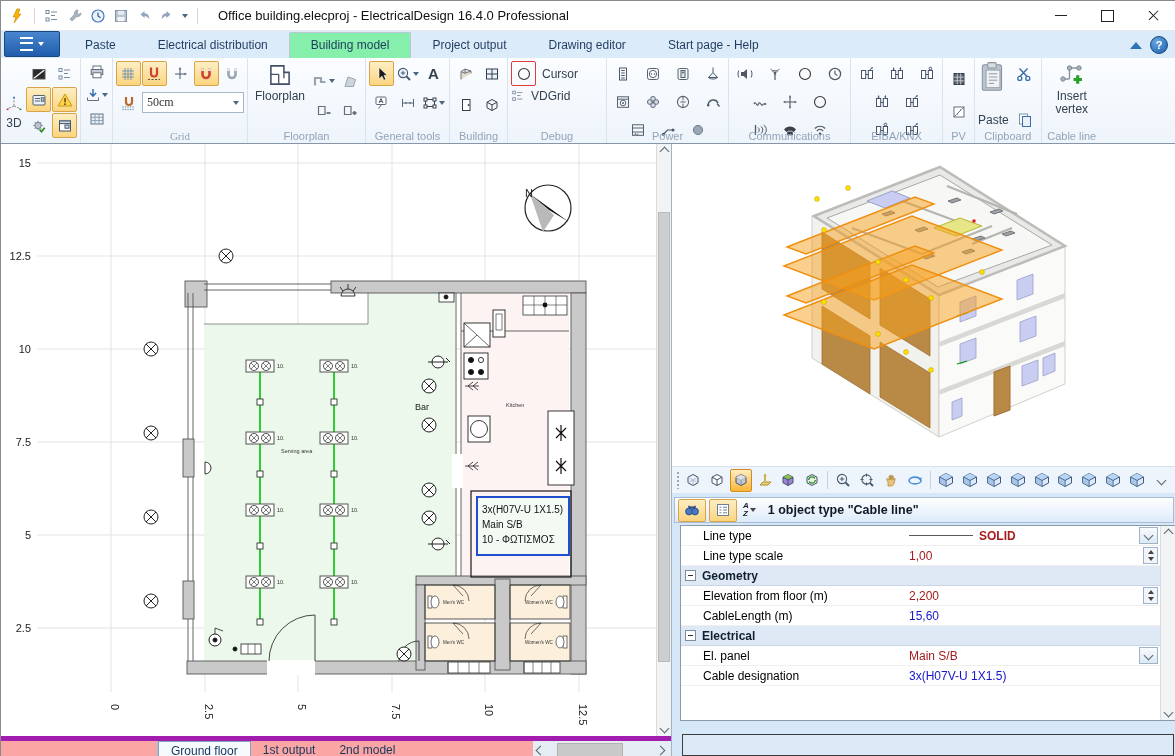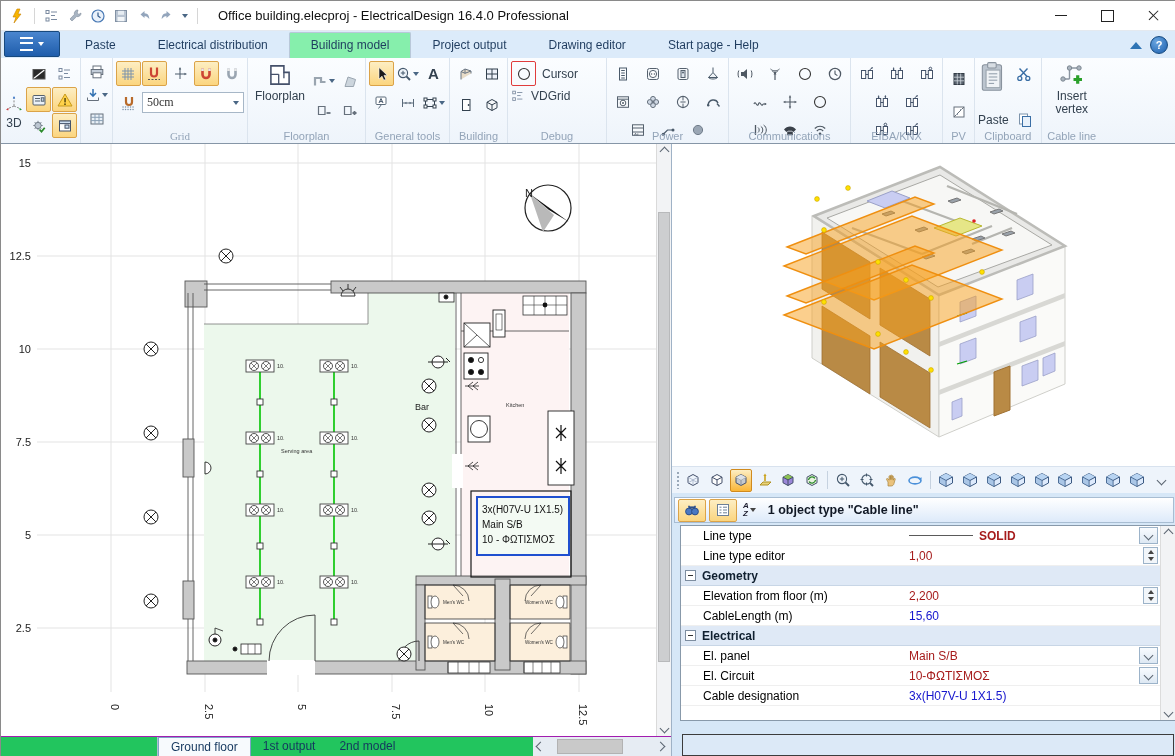--- a/index.html
+++ b/index.html
@@ -65,22 +65,22 @@
   #canvas-wrap{position:absolute;left:0;top:143px;width:670px;height:592px;background:#fff;}
   #plan{position:absolute;left:0;top:0;}
   #plan-vscroll{position:absolute;right:0;top:0;width:15px;height:592px;background:#f2f3f5;border-left:1px solid #dadada;box-sizing:border-box;}
   .vthumb{position:absolute;left:1px;width:12px;background:#cdced0;border:1px solid #b8b9bb;box-sizing:border-box;}
   .chev{display:inline-block;width:6px;height:6px;border:solid #5a6470;border-width:0 1.6px 1.6px 0;}
   .chev.up{transform:rotate(-135deg);} .chev.down{transform:rotate(45deg);}
   .chev.left{transform:rotate(135deg);} .chev.right{transform:rotate(-45deg);}
   .scroll-arrow{position:absolute;left:0;width:15px;height:15px;display:flex;align-items:center;justify-content:center;}
 
   
-  #floorbar{position:absolute;left:0;top:735px;width:670px;height:21px;background:#22c55e;
-            border-top:1px solid #a21caf;box-sizing:border-box;display:flex;align-items:stretch;}
+  #floorbar{position:absolute;left:0;top:735px;width:670px;height:21px;background:#fca5a5;
+            border-top:5px solid #a21caf;box-sizing:border-box;display:flex;align-items:stretch;}
   #floortabs{display:flex;margin-left:156px;border-left:1px solid #aebfd2;}
   .ftab{font-size:12px;color:#14375e;padding:2px 12px 0 12px;white-space:nowrap;}
   .ftab.active{background:#f7fafd;border:1px solid #7fa3c8;border-bottom:none;}
   #hscroll{margin-left:auto;width:138px;position:relative;background:#e6ecf3;}
   .hthumb{position:absolute;top:2px;height:15px;background:#c9c9c9;border:1px solid #b2b2b2;box-sizing:border-box;}
 
   
   #right-panel{position:absolute;left:670px;top:143px;width:505px;height:613px;background:#d6e7f7;border-left:1px solid #9fb2c6;box-sizing:border-box;}
   #viewport3d{position:absolute;left:0;top:0;width:504px;height:322px;background:#fff;}
   #toolbar3d{position:absolute;left:0;top:322px;width:504px;height:27px;background:#eef4fb;
@@ -1532,21 +1532,21 @@
         <div class="pl">Line type</div>
         <div class="pv">
             <span class="lineswatch"></span>
           <span class="val red bold">SOLID</span>
           </div>
         <div class="pctl">
             <span class="chev down"></span>
           </div>
       </div>
       <div class="prow">
-        <div class="pl">Line type editor</div>
+        <div class="pl">Line type scale</div>
         <div class="pv">
             <span class="val red">1,00</span>
           </div>
         <div class="spinner">
             <span class="spin-half">
               <span class="tri-up"></span>
             </span>
             <span class="spin-half">
               <span class="tri-dn"></span>
             </span>
@@ -1583,29 +1583,20 @@
       <div class="prow">
         <div class="pl">El. panel</div>
         <div class="pv">
             <span class="val red">Main S/B</span>
           </div>
         <div class="pctl">
             <span class="chev down"></span>
           </div>
       </div>
       <div class="prow">
-        <div class="pl">El. Circuit</div>
-        <div class="pv">
-            <span class="val red">10-ΦΩΤΙΣΜΟΣ</span>
-          </div>
-        <div class="pctl">
-            <span class="chev down"></span>
-          </div>
-      </div>
-      <div class="prow">
         <div class="pl">Cable designation</div>
         <div class="pv">
             <span class="val blue">3x(H07V-U 1X1.5)</span>
           </div>
       </div>
       <div id="grid-scroll">
         <span class="scroll-arrow" style="top:0;">
             <span class="chev up"></span>
           </span>
         <span class="scroll-arrow" style="bottom:0;">

